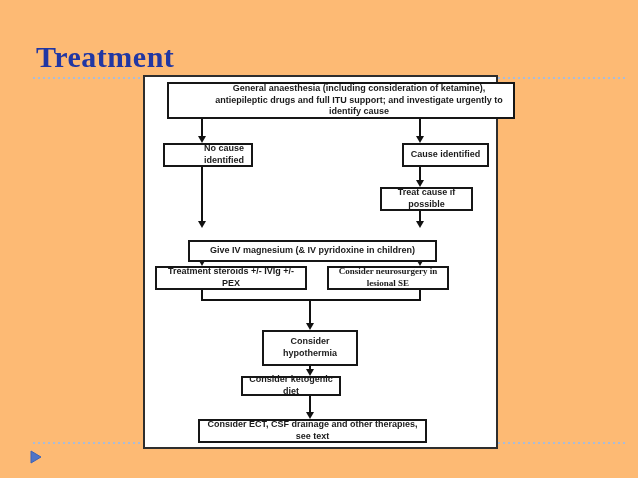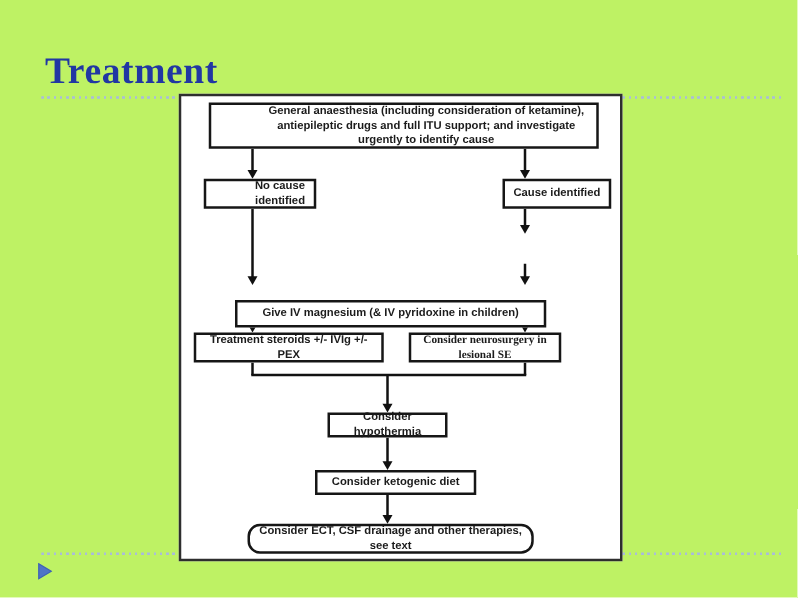--- a/index.html
+++ b/index.html
@@ -8,21 +8,21 @@
     background: #ffffff;
     width: 638px;
     height: 478px;
     overflow: hidden;
     font-family: "Liberation Sans", "DejaVu Sans", sans-serif;
   }
   .slide {
     position: relative;
     width: 638px;
     height: 478px;
-    background: #bef264;
+    background: #fdba74;
   }
   .slide-title {
     position: absolute;
     left: 36px;
     top: 40px;
     font-family: "Liberation Serif", "DejaVu Serif", serif;
     font-weight: 700;
     font-size: 30px;
     line-height: 1.1;
     color: #2137a3;
@@ -71,30 +71,30 @@
     color: #1b1b1b;
     font-weight: 700;
     font-size: 9px;
     line-height: 1.3;
     display: flex;
     align-items: center;
     justify-content: center;
     text-align: center;
     padding: 1px 4px;
   }
-  .n-anaesthesia  { left: 22px;  top: 5px;   width: 312px; height: 37px; padding-left: 40px; }
+  .n-anaesthesia  { left: 22px;  top: 5px;   width: 348px; height: 37px; padding-left: 40px; }
   .n-nocause      { left: 18px;  top: 66px;  width: 90px;  height: 24px; padding-left: 36px; }
   .n-cause        { left: 233px; top: 66px;  width: 87px;  height: 24px; margin-left: 24px; }
   .n-treat        { left: 235px; top: 110px; width: 93px;  height: 24px; }
   .n-magnesium    { left: 43px;  top: 151px; width: 249px; height: 22px; margin-top: 12px; }
   .n-steroids     { left: 10px;  top: 189px; width: 152px; height: 24px; }
   .n-neurosurgery { left: 182px; top: 189px; width: 122px; height: 24px; font-family: Liberation Serif, serif; }
-  .n-hypothermia  { left: 117px; top: 253px; width: 96px;  height: 20px; }
-  .n-ketogenic    { left: 107px; top: 299px; width: 129px; height: 20px; }
-  .n-ect          { left: 53px;  top: 342px; width: 229px; height: 24px; border-radius: 10px; }
+  .n-hypothermia  { left: 117px; top: 253px; width: 96px;  height: 36px; }
+  .n-ketogenic    { left: 96px; top: 299px; width: 100px; height: 20px; }
+  .n-ect          { left: 53px;  top: 342px; width: 229px; height: 24px; }
 </style>
 </head>
 <body>
 
 <div class="slide">
 
   <div class="slide-title">Treatment</div>
 
   <div class="dotted-rule top"></div>
   <div class="dotted-rule bottom"></div>
@@ -138,20 +138,21 @@
         <polygon points="161,292 169,292 165,299" stroke="none"></polygon>
 
         <line x1="165" y1="319" x2="165" y2="336"></line>
         <polygon points="161,335 169,335 165,342" stroke="none"></polygon>
       </g>
     </svg>
 
     <div class="fnode n-anaesthesia">General anaesthesia (including consideration of ketamine), antiepileptic drugs and full ITU support; and investigate urgently to identify cause</div>
     <div class="fnode n-nocause">No cause identified</div>
     <div class="fnode n-cause">Cause identified</div>
+    <div class="fnode n-treat">Treat cause if possible</div>
     <div class="fnode n-magnesium">Give IV magnesium (&amp; IV pyridoxine in children)</div>
     <div class="fnode n-steroids">Treatment steroids +/- IVIg +/- PEX</div>
     <div class="fnode n-neurosurgery">Consider neurosurgery in lesional SE</div>
     <div class="fnode n-hypothermia">Consider hypothermia</div>
     <div class="fnode n-ketogenic">Consider ketogenic diet</div>
     <div class="fnode n-ect">Consider ECT, CSF drainage and other therapies, see text</div>
 
   </div>
 </div>
 

